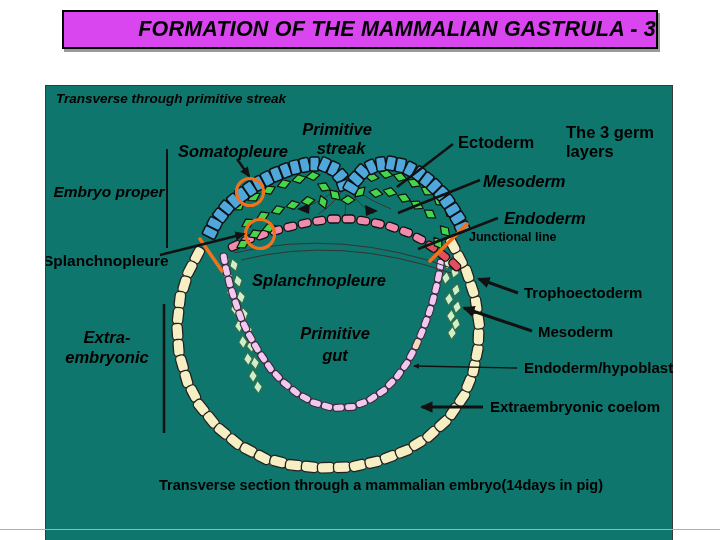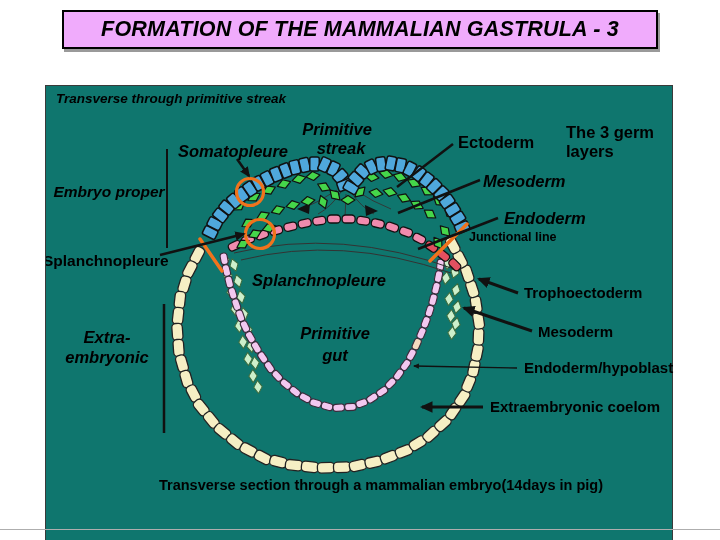--- a/index.html
+++ b/index.html
@@ -1,20 +1,20 @@
 <!DOCTYPE html>
 <html><head>
 <meta charset="utf-8">
 <style>
   html,body{margin:0;padding:0;background:#fff;}
   .slide{position:relative;width:720px;height:540px;background:#fff;overflow:hidden;
          font-family:"Liberation Sans",sans-serif;}
   .title-outer{position:absolute;left:62px;top:10px;width:592px;height:35px;
-    border:2.5px solid #000;background:#f0abfc;box-shadow:2px 3px 0 #9a9a9a;
-    display:flex;align-items:center;justify-content:center;}
+    border:2.5px solid #000;background:#d946ef;box-shadow:2px 3px 0 #9a9a9a;
+    display:flex;align-items:center;justify-content:flex-end;}
   .title-text{font-weight:bold;font-style:italic;font-size:21.5px;color:#000;letter-spacing:.2px;white-space:nowrap;}
   .subtitle{position:absolute;left:80px;top:58px;width:600px;text-align:center;
     font-weight:bold;font-style:italic;font-size:17.5px;color:#000;white-space:nowrap;}
   .frame{position:absolute;left:45px;top:85px;width:628px;height:505px;
     border:1.5px solid #3a3a3a;background:#0f766e;box-sizing:border-box;}
   .frame svg{position:absolute;left:0;top:0;}
   .slide-edge{position:absolute;left:0;top:529px;width:720px;height:0;border-top:1.5px solid #aeaeae;}
   text.lb{font-family:"Liberation Sans",sans-serif;font-weight:bold;fill:#000;}
   text.it{font-style:italic;}
 </style>

